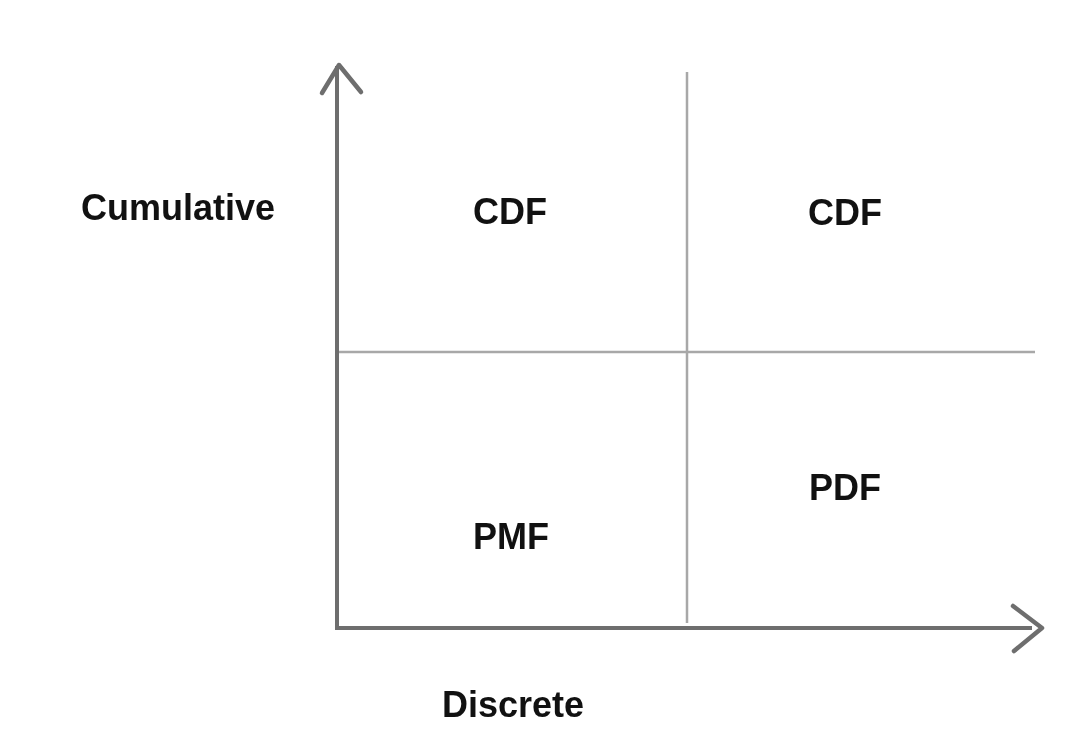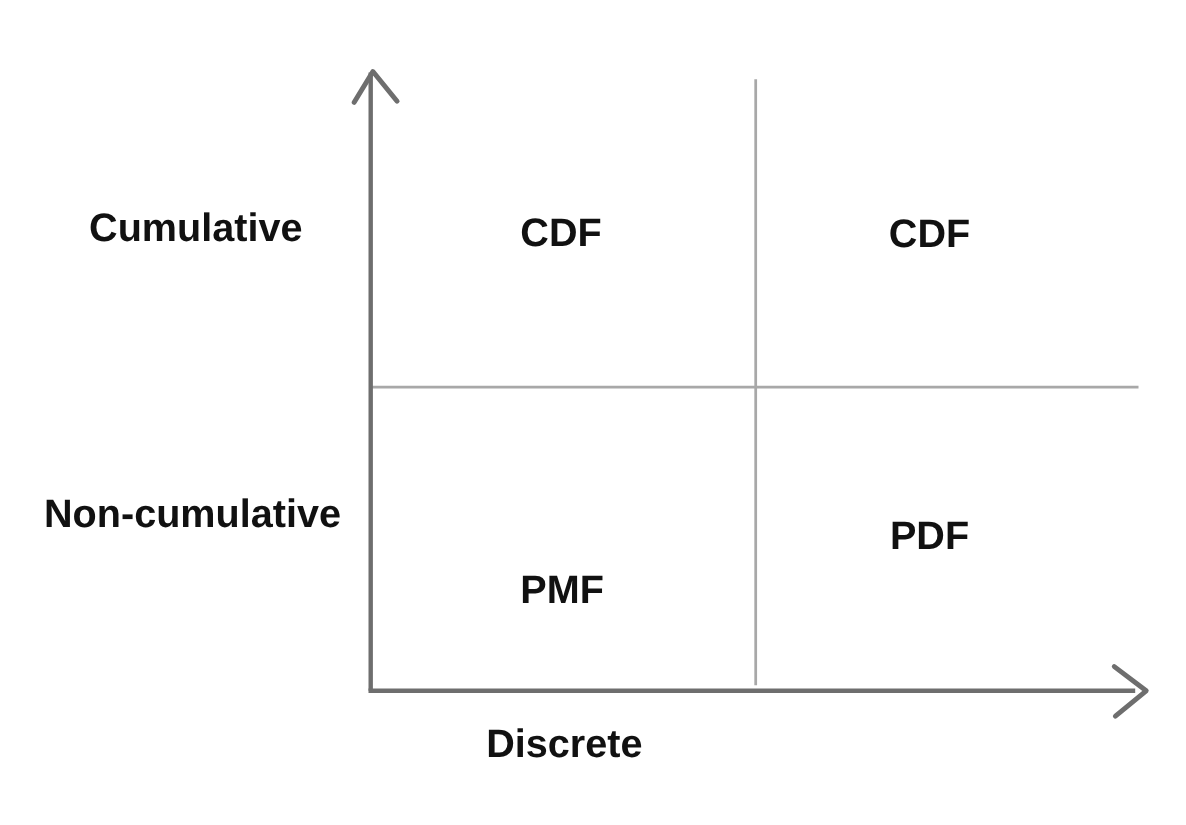--- a/index.html
+++ b/index.html
@@ -34,42 +34,41 @@
   }
   
   .lbl.row-top      { left: 178px; top: 207px; }
   .lbl.row-bottom   { left: 175px; top: 467px; }
   
   .lbl.q-top-left     { left: 510px; top: 211px; }
   .lbl.q-top-right    { left: 845px; top: 212px; }
   .lbl.q-bottom-left  { left: 511px; top: 493px; margin-top: 43px; }
   .lbl.q-bottom-right { left: 845px; top: 487px; text-align: right; }
   
-  .lbl.col-left   { left: 513px; top: 676px; text-align: right; }
+  .lbl.col-left   { left: 513px; top: 704px; text-align: right; }
   .lbl.col-right  { left: 834px; top: 707px; }
 </style>
 </head>
 <body>
 
 <div class="stage">
 
   <svg class="lines" viewBox="0 0 1078 750" xmlns="http://www.w3.org/2000/svg">
 
     <line x1="687" y1="72" x2="687" y2="623" stroke-width="2.5" stroke="#a8a8a8"></line>
     <line x1="337" y1="352" x2="1035" y2="352" stroke-width="2.5" stroke="#a8a8a8"></line>
 
     <line x1="337" y1="66" x2="337" y2="628" stroke-width="4" stroke="#6e6e6e"></line>
     <line x1="335" y1="628" x2="1032" y2="628" stroke-width="4" stroke="#6e6e6e"></line>
 
     <polyline points="322,93 339,65 361,92" fill="none" stroke-width="4.5" stroke-linecap="round" stroke-linejoin="round" stroke="#6e6e6e"></polyline>
     <polyline points="1013,606 1042,628 1014,651" fill="none" stroke-width="4.5" stroke-linecap="round" stroke-linejoin="round" stroke="#6e6e6e"></polyline>
   </svg>
 
   <div class="lbl row-top">Cumulative</div>
-  <div class="lbl row-bottom">Non-cumulative</div>
 
   <div class="lbl q-top-left">
     <div>CDF</div>
   </div>
   <div class="lbl q-top-right">CDF</div>
   <div class="lbl q-bottom-left">PMF</div>
   <div class="lbl q-bottom-right">PDF</div>
 
   <div class="lbl col-left">Discrete</div>
 

